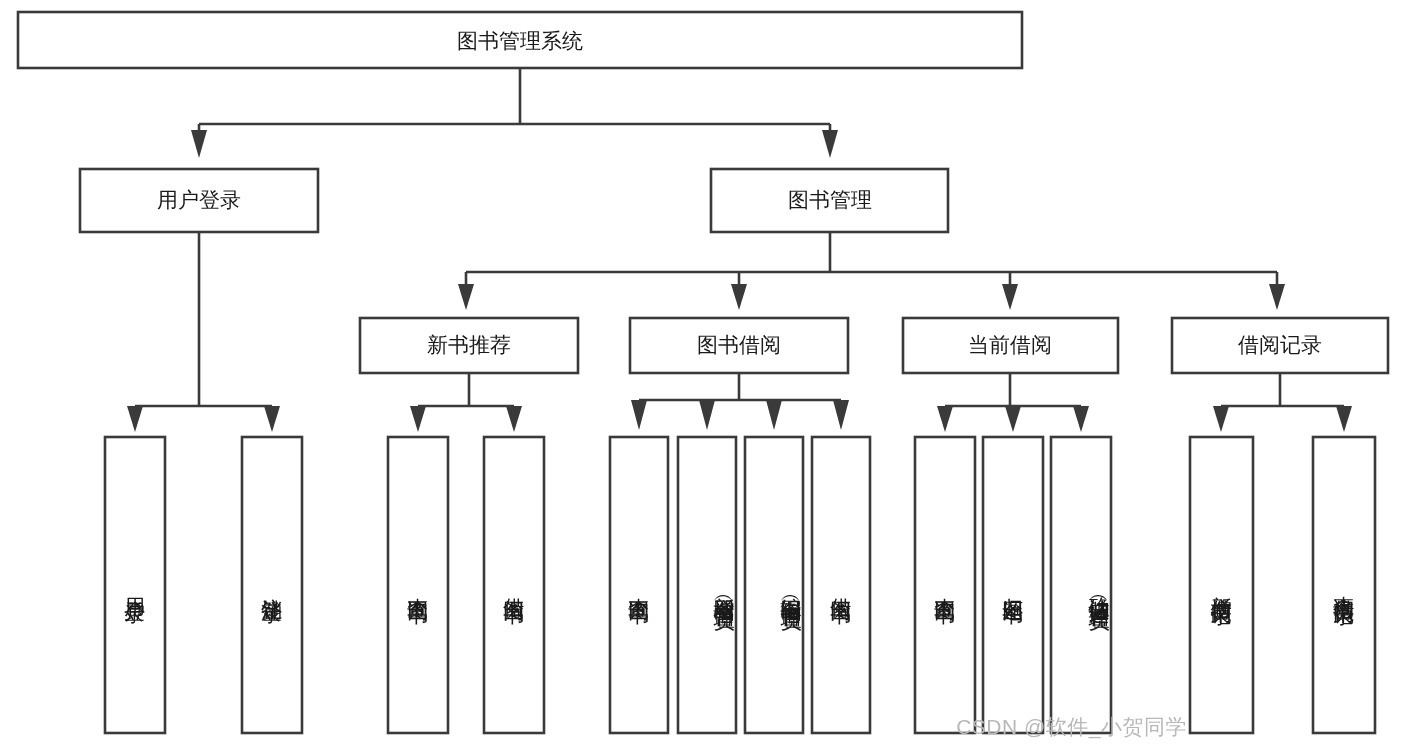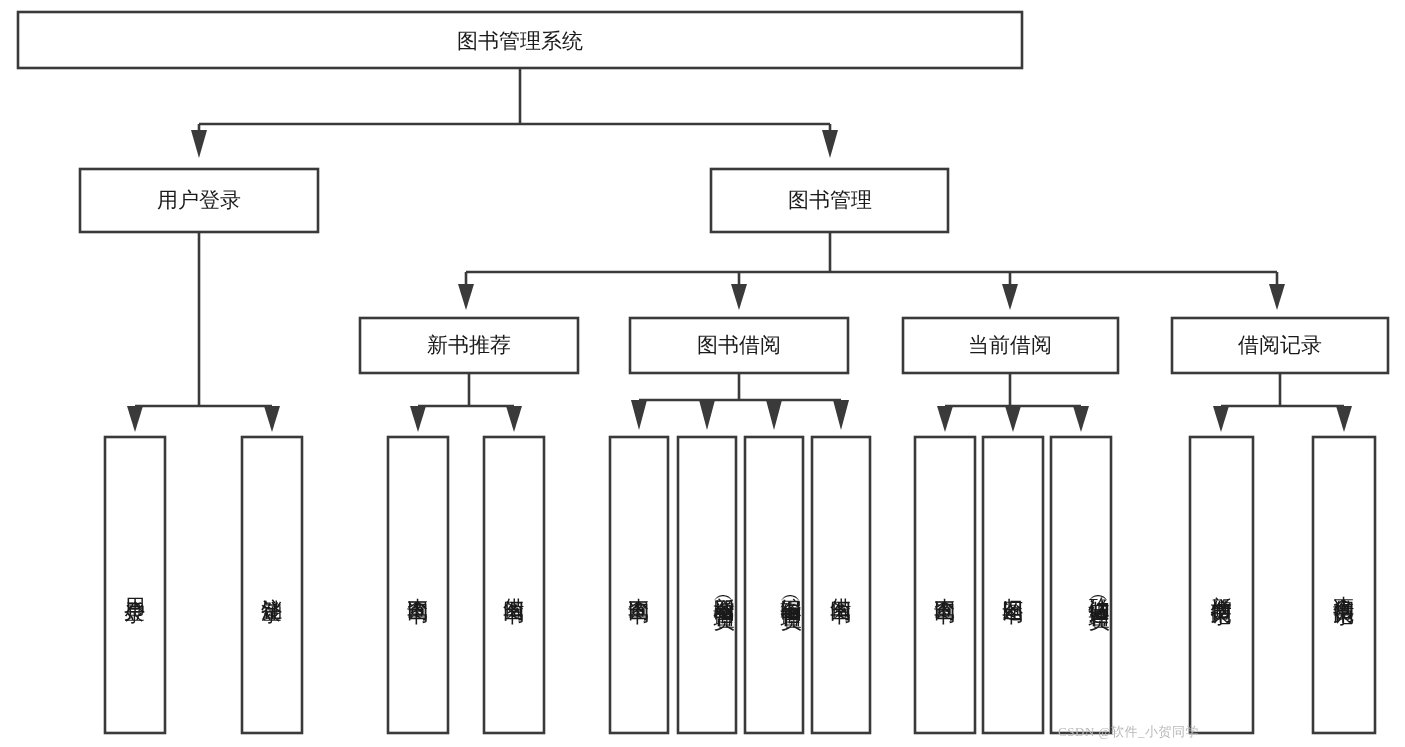--- a/index.html
+++ b/index.html
@@ -62,24 +62,24 @@
     align-items: flex-start;
     justify-content: center;
     white-space: nowrap;
     user-select: none;
   }
   .leaf-label.centered {
     align-items: center;
   }
   .watermark {
     position: absolute;
-    right: 12px;
+    right: 24px;
     bottom: 6px;
-    font-family: Liberation Serif, serif;
-    font-size: 13px;
+    font-family: Liberation Sans, sans-serif;
+    font-size: 21px;
     color: #b8b8b8;
     letter-spacing: 0.5px;
     white-space: nowrap;
     user-select: none;
   }
 </style>
 </head>
 <body>
 
 <div id="diagram-root">

